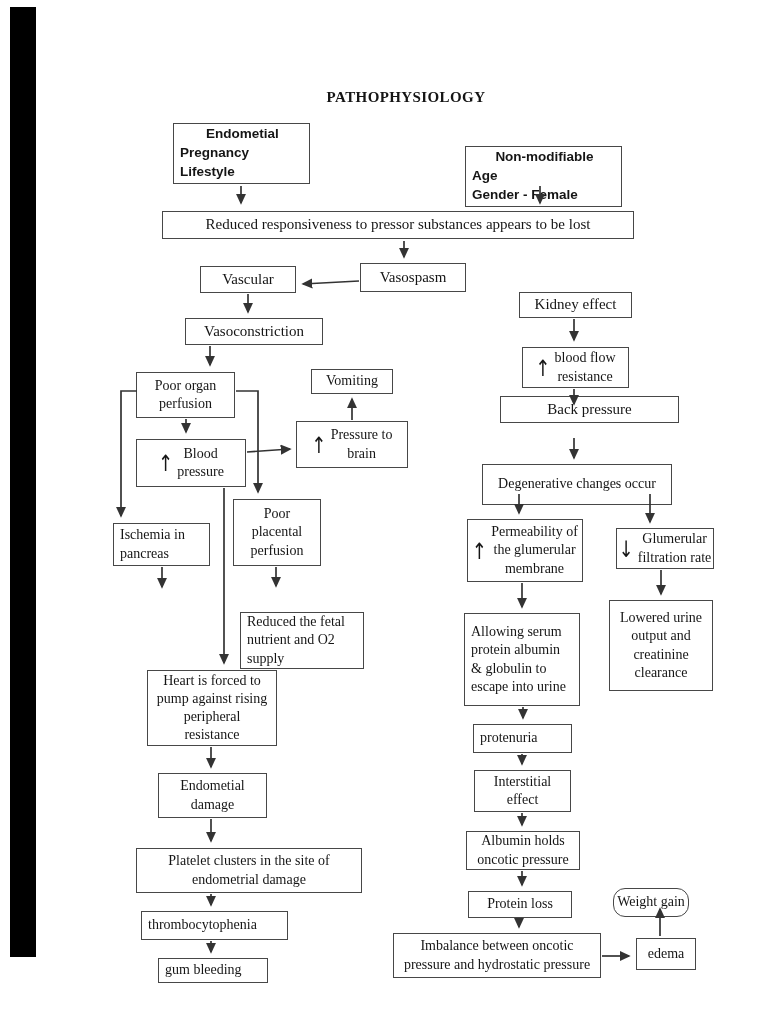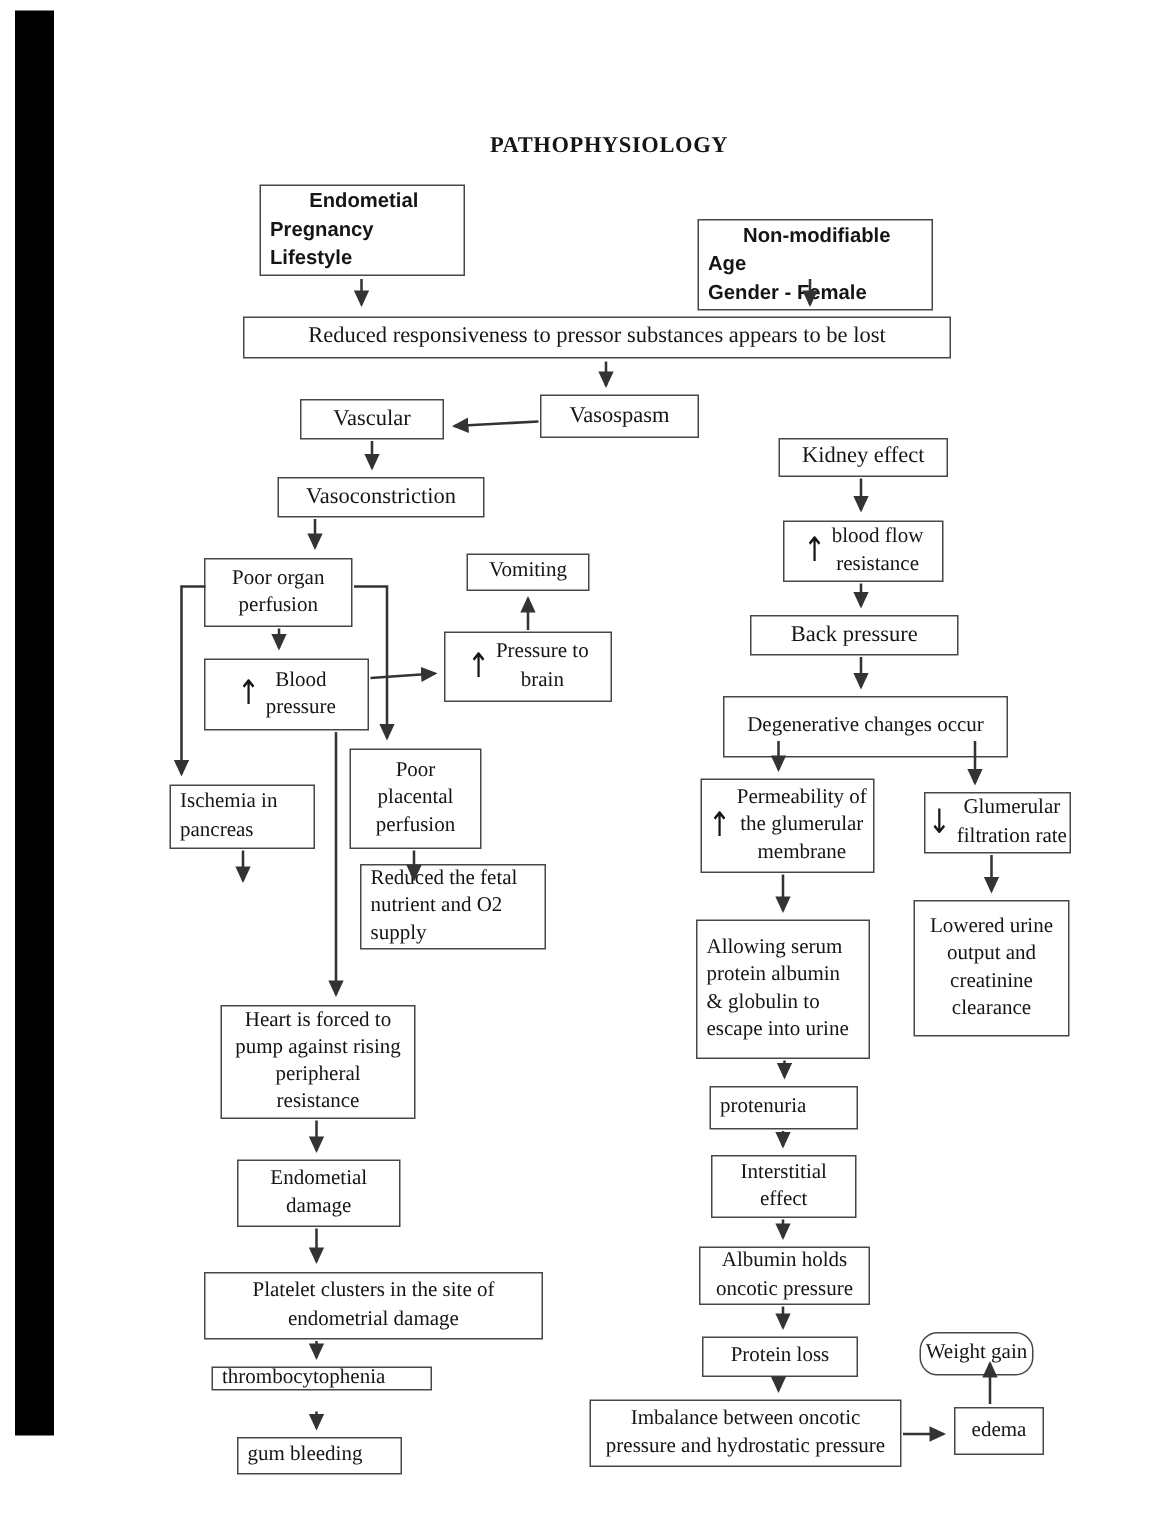--- a/index.html
+++ b/index.html
@@ -95,56 +95,56 @@
   <div class="box left-align" style="left:113px;top:523px;width:97px;height:43px;">
     <span class="lbl">Ischemia in
 pancreas</span>
   </div>
 
   <div class="box" style="left:233px;top:499px;width:88px;height:67px;">
     <span class="lbl">Poor
 placental
 perfusion</span>
   </div>
-  <div class="box left-align" style="left:240px;top:576px;width:124px;height:57px;">
+  <div class="box left-align" style="left:240px;top:612px;width:124px;height:57px;">
     <span class="lbl">Reduced the fetal
 nutrient and O2
 supply</span>
   </div>
 
   <div class="box" style="left:147px;top:670px;width:130px;height:76px;">
     <span class="lbl">Heart is forced to
 pump against rising
 peripheral
 resistance</span>
   </div>
   <div class="box" style="left:158px;top:773px;width:109px;height:45px;">
     <span class="lbl">Endometial
 damage</span>
   </div>
   <div class="box" style="left:136px;top:848px;width:226px;height:45px;">
     <span class="lbl">Platelet clusters in the site of
 endometrial damage</span>
   </div>
-  <div class="box left-align" style="left:141px;top:911px;width:147px;height:16px;">
+  <div class="box left-align" style="left:141px;top:911px;width:147px;height:29px;">
     <span class="lbl">thrombocytophenia</span>
   </div>
   <div class="box left-align pad-lg" style="left:158px;top:958px;width:110px;height:25px;">
     <span class="lbl">gum bleeding</span>
   </div>
 
   <div class="box wide-text" style="left:519px;top:292px;width:113px;height:26px;">
     <span class="lbl">Kidney effect</span>
   </div>
   <div class="box icon-row" style="left:522px;top:347px;width:107px;height:41px;">
     <span class="uarr">↑</span>
     <span class="lbl">blood flow
 resistance</span>
   </div>
-  <div class="box wide-text" style="left:500px;top:410px;width:139px;height:27px;">
+  <div class="box wide-text" style="left:500px;top:396px;width:179px;height:27px;">
     <span class="lbl">Back pressure</span>
   </div>
   <div class="box" style="left:482px;top:464px;width:190px;height:41px;">
     <span class="lbl">Degenerative changes occur</span>
   </div>
 
   <div class="box icon-row" style="left:467px;top:519px;width:116px;height:63px;">
     <span class="uarr">↑</span>
     <span class="lbl">Permeability of
 the glumerular

